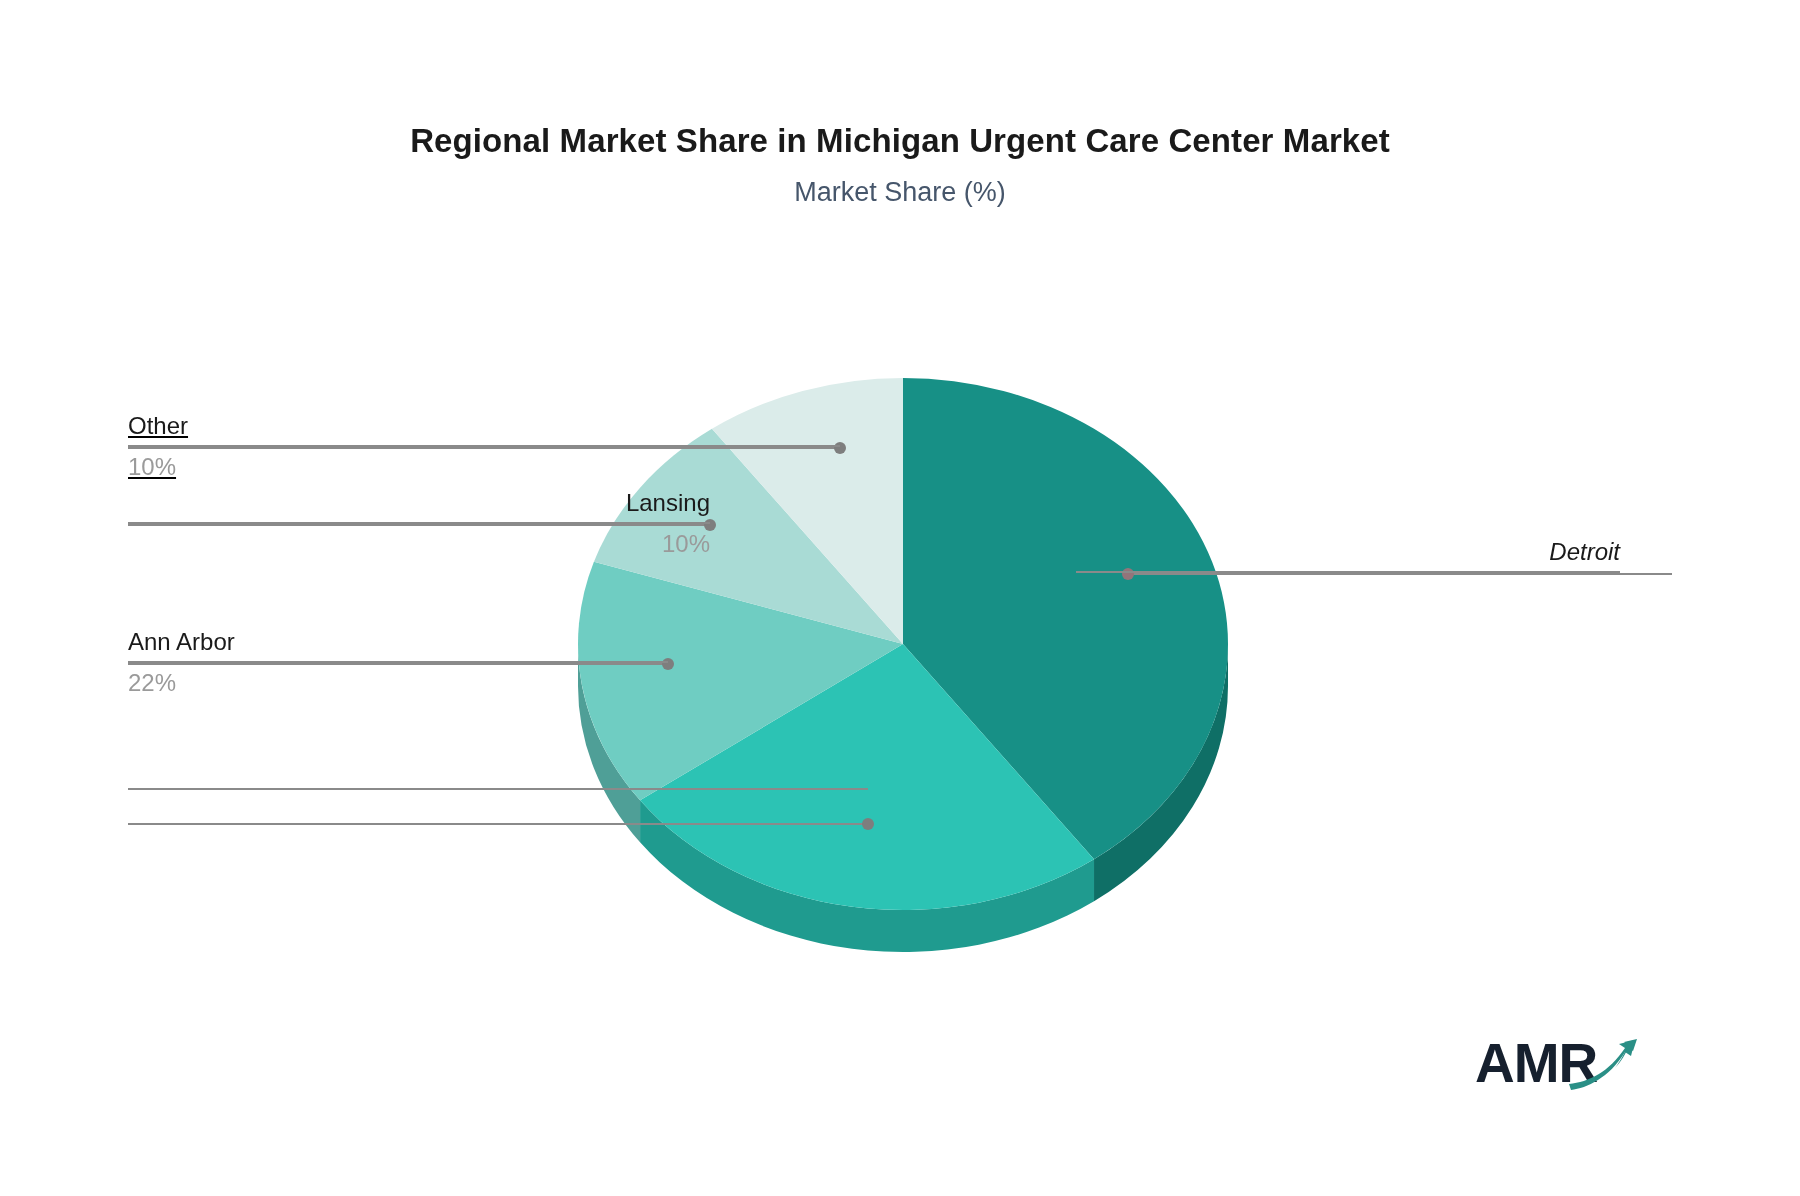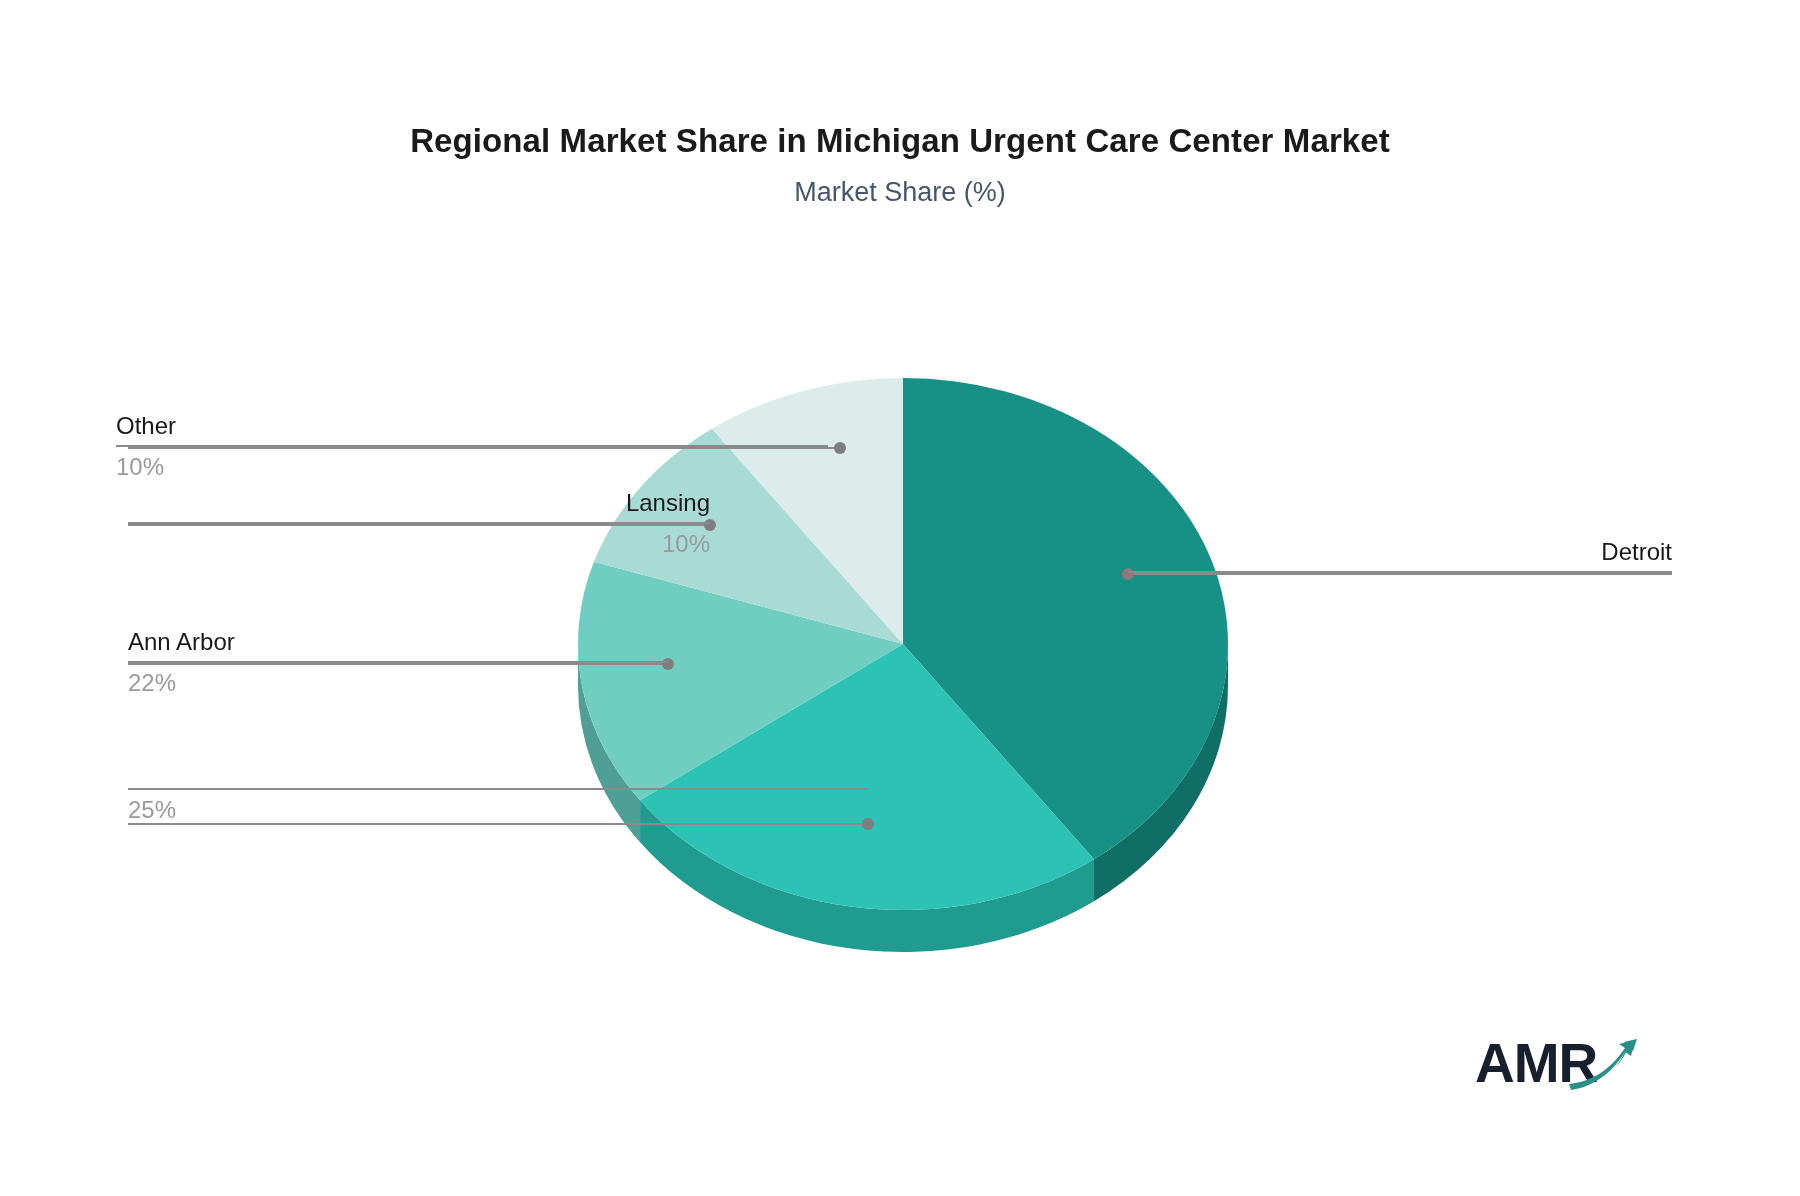--- a/index.html
+++ b/index.html
@@ -152,44 +152,43 @@
 
     <g stroke="none">
       <circle cx="840" cy="448" r="6" fill="#7e7e7e"></circle>
       <circle cx="710" cy="525" r="6" fill="#7e7e7e"></circle>
       <circle cx="668" cy="664" r="6" fill="#7e7e7e"></circle>
       <circle cx="868" cy="824" r="6" fill="#7e7e7e"></circle>
       <circle cx="1128" cy="574" r="6" fill="#93747a"></circle>
     </g>
   </svg>
 
-  <div class="callout left" style="left:116px; top:412px; width:712px;">
+  <div class="callout left" style="left:128px; top:412px; width:712px;text-decoration:underline;">
     <div class="cl-name">Other</div>
     <div class="cl-rule"></div>
     <div class="cl-value">10%</div>
   </div>
 
   <div class="callout left" style="left:128px; top:489px; width:582px;text-align:right;">
     <div class="cl-name">Lansing</div>
     <div class="cl-rule"></div>
     <div class="cl-value">10%</div>
   </div>
 
   <div class="callout left" style="left:128px; top:628px; width:540px;">
     <div class="cl-name">Ann Arbor</div>
     <div class="cl-rule"></div>
     <div class="cl-value">22%</div>
   </div>
 
   <div class="callout left" style="left:128px; top:788px; width:740px;">
     <div class="cl-rule"></div>
-    <div class="cl-value">25%</div>
-  </div>
-
-  <div class="callout right" style="left:1128px; top:538px; width:544px;">
+  </div>
+
+  <div class="callout right" style="left:1076px; top:538px; width:544px;font-style:italic;">
     <div class="cl-name">Detroit</div>
     <div class="cl-rule"></div>
   </div>
 
   <div id="amr-logo">
     <div class="amr-text">AMR</div>
     <svg width="80" height="56" viewBox="0 0 80 56" xmlns="http://www.w3.org/2000/svg">
       <path d="M2 52 C 18 50, 40 40, 56 14 L 62 18 L 66 2 L 50 6 L 56 10
                C 40 34, 20 44, 0 46 Z" fill="#2a8f86"></path>
       <path d="M46 30 C 52 22, 56 14, 58 9 L 64 13 L 68 1 L 55 4 L 60 8

